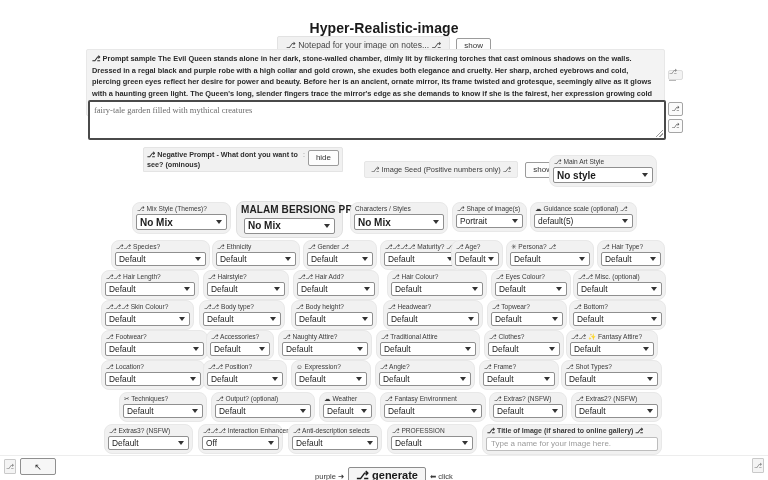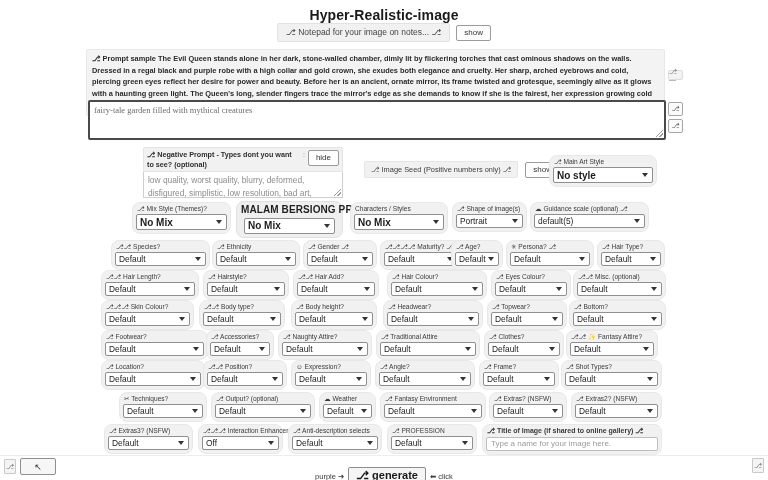--- a/index.html
+++ b/index.html
@@ -10,21 +10,21 @@
     font-family: "Liberation Sans", sans-serif;
     overflow: hidden;
   }
   .page { position: relative; width: 768px; height: 480px; }
 
   .title {
     text-align: center;
     font-size: 14px;
     font-weight: bold;
     color: #1a1a1a;
-    padding-top: 7px;
+    padding-top: 20px;
     letter-spacing: 0.1px;
   }
 
   
   .notepad-row {
     display: flex; align-items: center; justify-content: center;
     gap: 6px; 
   }
   .notepad-label {
     background: #f1f1f1;
@@ -266,27 +266,23 @@
 
   <div class="prompt-area">
     <div class="prompt-text">fairy-tale garden filled with mythical creatures</div>
     <div class="resize-grip"></div>
   </div>
   <div class="mini-btn" style="left:668px; top:102px;">⎇</div>
   <div class="mini-btn" style="left:668px; top:119px;">⎇</div>
 
   <div class="neg-wrap">
     <div class="neg-head">
-      <div class="neg-label">⎇ Negative Prompt - Types dont you want to see? (optional)</div>
+      <div class="neg-label">⎇ Negative Prompt - What dont you want to see? (ominous)</div>
       <div class="neg-colon">:</div>
       <div class="btn-sm">hide</div>
-    </div>
-    <div class="neg-box">
-      <div class="neg-text">low quality, worst quality, blurry, deformed, disfigured, simplistic, low resolution, bad art,</div>
-      <div class="resize-grip"></div>
     </div>
   </div>
 
   <div class="seed-wrap">
     <div class="seed-label">⎇ Image Seed (Positive numbers only) ⎇</div>
     <div class="btn-sm">show</div>
   </div>
 
   <div class="field" style="left:549px; top:155px; width:108px;">
     <div class="field-label">⎇ Main Art Style</div>
@@ -317,21 +313,21 @@
       <span class="caret"></span>
     </div>
   </div>
   <div class="field" style="left:452px; top:202px; width:75px;">
     <div class="field-label">⎇ Shape of image(s)</div>
     <div class="sel">
       <span class="val">Portrait</span>
       <span class="caret"></span>
     </div>
   </div>
-  <div class="field" style="left:530px; top:202px; width:119px;">
+  <div class="field" style="left:530px; top:202px; width:107px;">
     <div class="field-label">☁ Guidance scale (optional) ⎇</div>
     <div class="sel">
       <span class="val">default(5)</span>
       <span class="caret"></span>
     </div>
   </div>
 
   <div id="grid-host">
       <div class="field" style="left: 111px; top: 240px; width: 99px;">
         <div class="field-label">⎇⎇ Species?</div>

